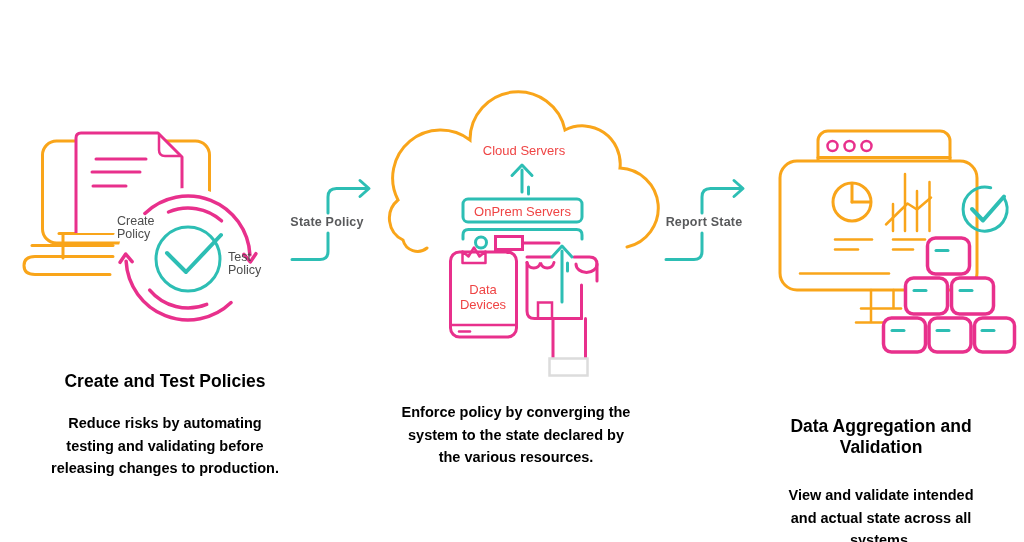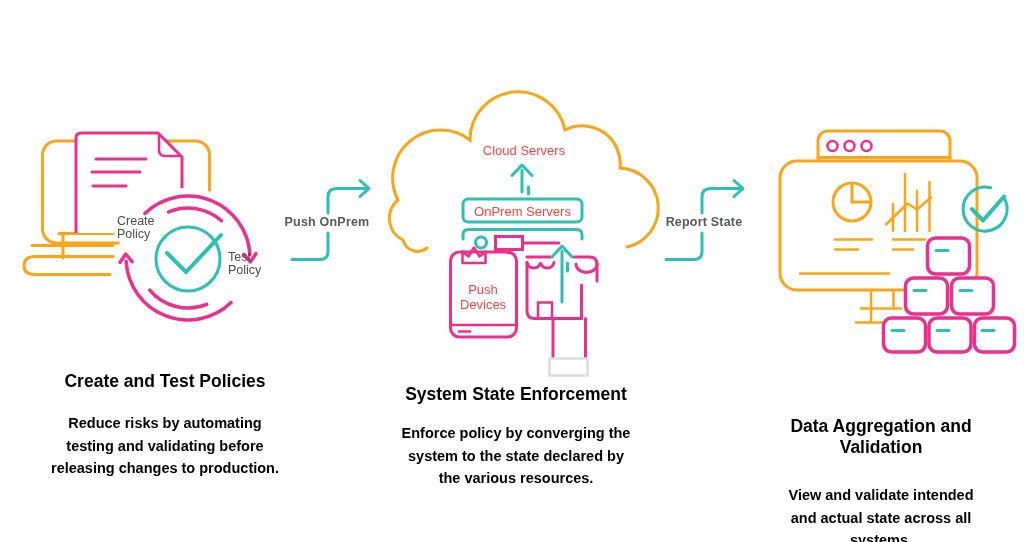--- a/index.html
+++ b/index.html
@@ -176,36 +176,35 @@
         <path d="M892,330.5 H904"></path>
         <path d="M937,330.5 H949"></path>
         <path d="M982,330.5 H994"></path>
       </g>
     </g>
   </svg>
 
   <div class="illu-label" style="left:117px;top:215px;width:44px;">Create Policy</div>
   <div class="illu-label" style="left:228px;top:251px;width:40px;">Test Policy</div>
 
-  <div class="arrow-label" style="left:277px;top:215px;width:100px;">Push OnPrem</div>
+  <div class="arrow-label" style="left:277px;top:215px;width:100px;">State Policy</div>
   <div class="arrow-label" style="left:654px;top:215px;width:100px;">Report State</div>
 
   <div class="box-label" style="left:474px;top:143px;width:100px;">Cloud Servers</div>
   <div class="box-label" style="left:463px;top:204px;width:119px;">OnPrem Servers</div>
-  <div class="box-label" style="left:450px;top:282px;width:66px;">Push Devices</div>
+  <div class="box-label" style="left:450px;top:282px;width:66px;">Data Devices</div>
 
   <div class="col col1" style="left:35px;top:371px;width:260px;">
     <h3>Create and Test Policies</h3>
     <p>Reduce risks by automating
 testing and validating before
 releasing changes to production.</p>
   </div>
 
   <div class="col col2" style="left:386px;top:384px;width:260px;">
-    <h3>System State Enforcement</h3>
     <p>Enforce policy by converging the
 system to the state declared by
 the various resources.</p>
   </div>
 
   <div class="col col3" style="left:751px;top:384px;width:260px;margin-top:32px;">
     <h3>Data Aggregation and
 Validation</h3>
     <p>View and validate intended
 and actual state across all

